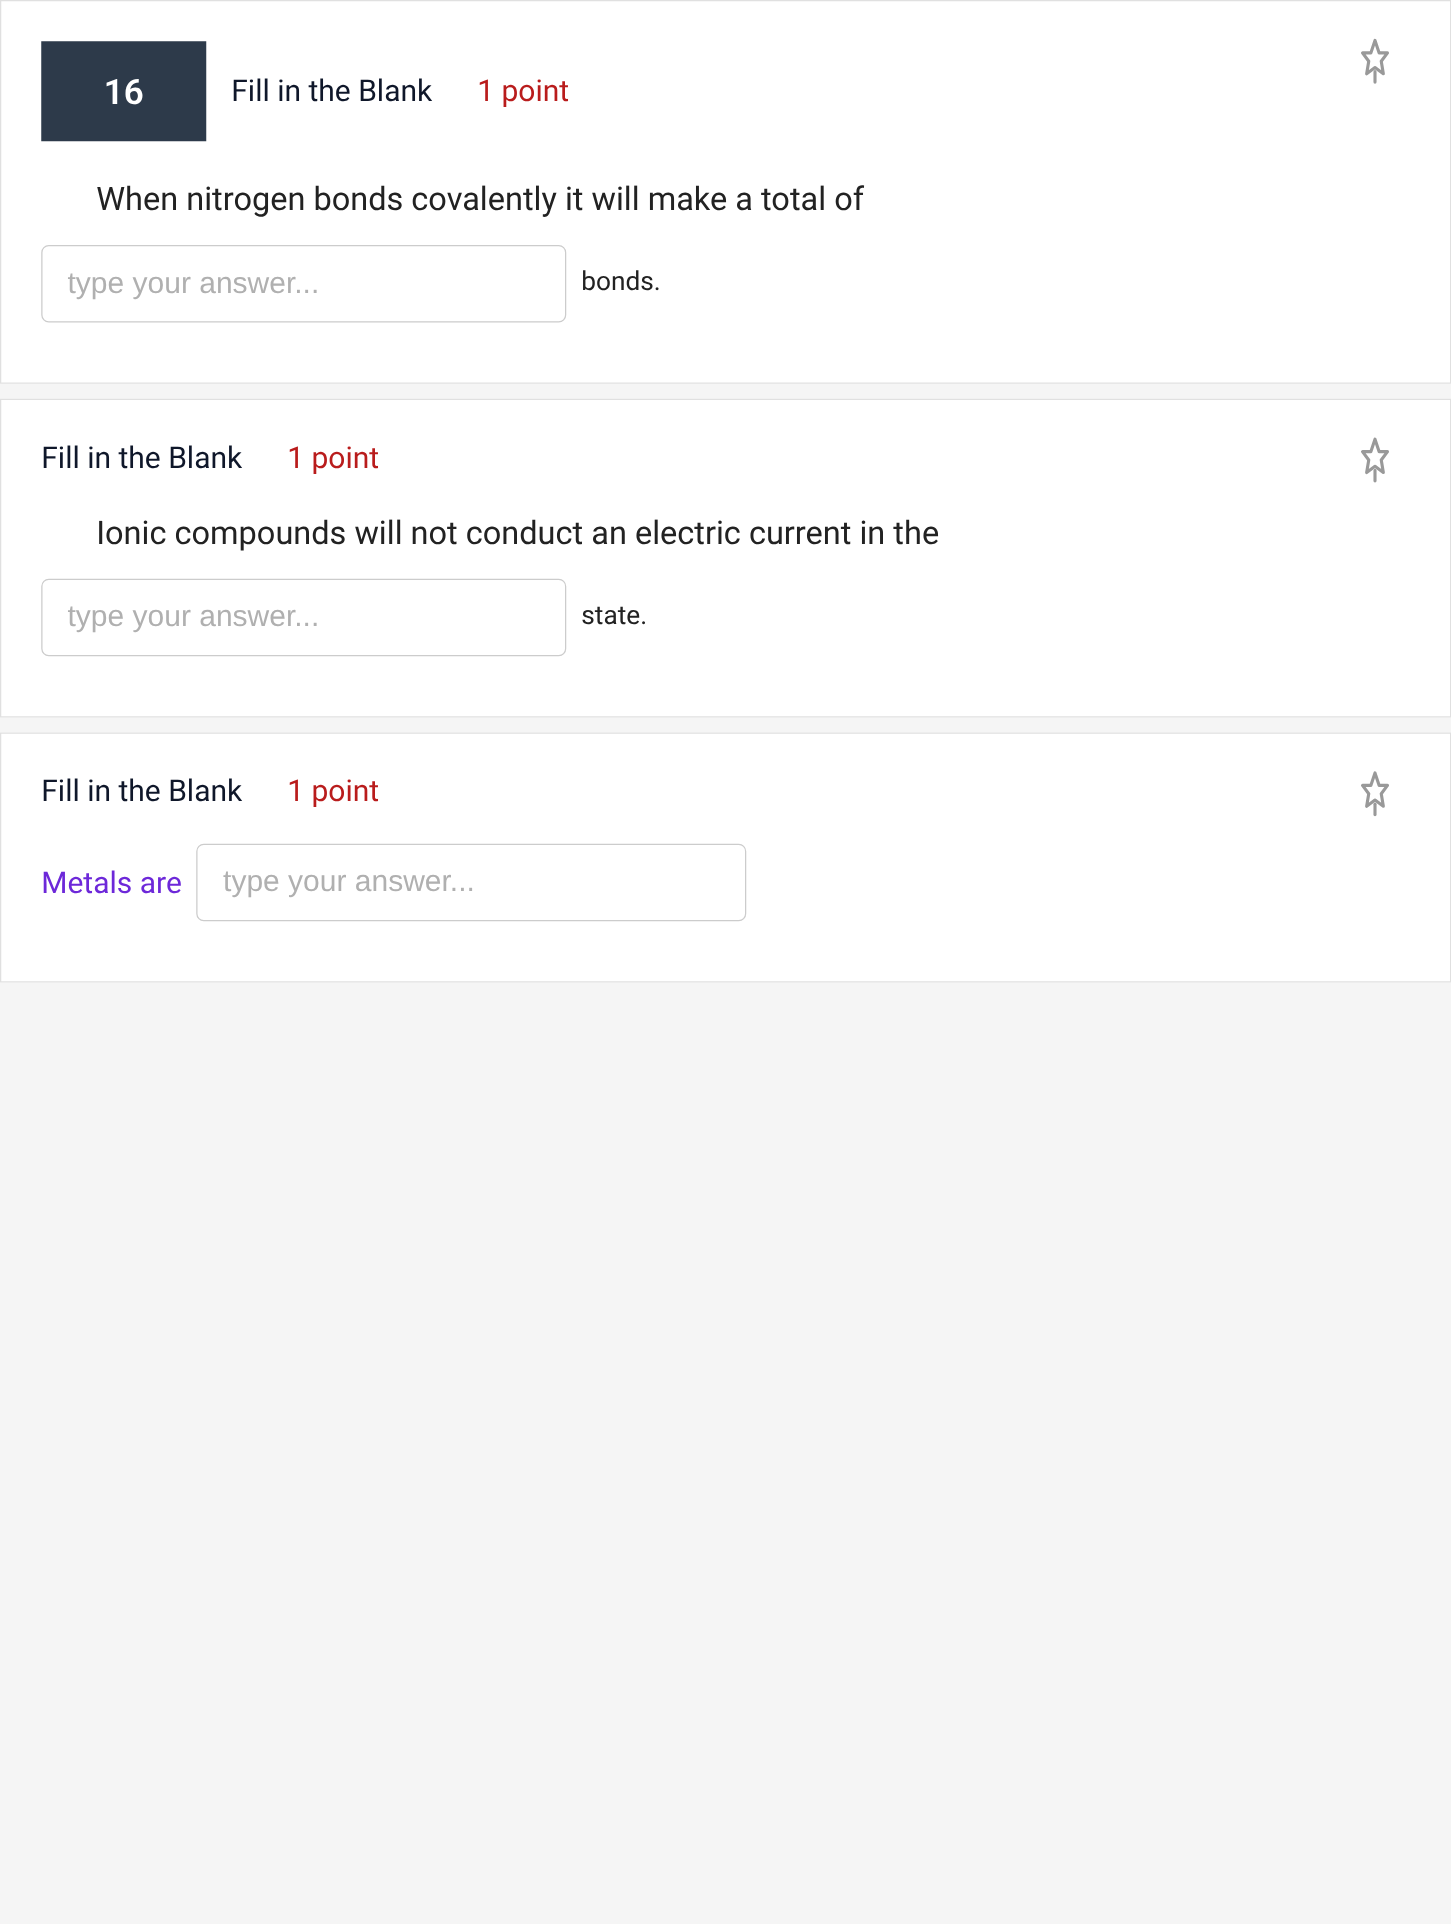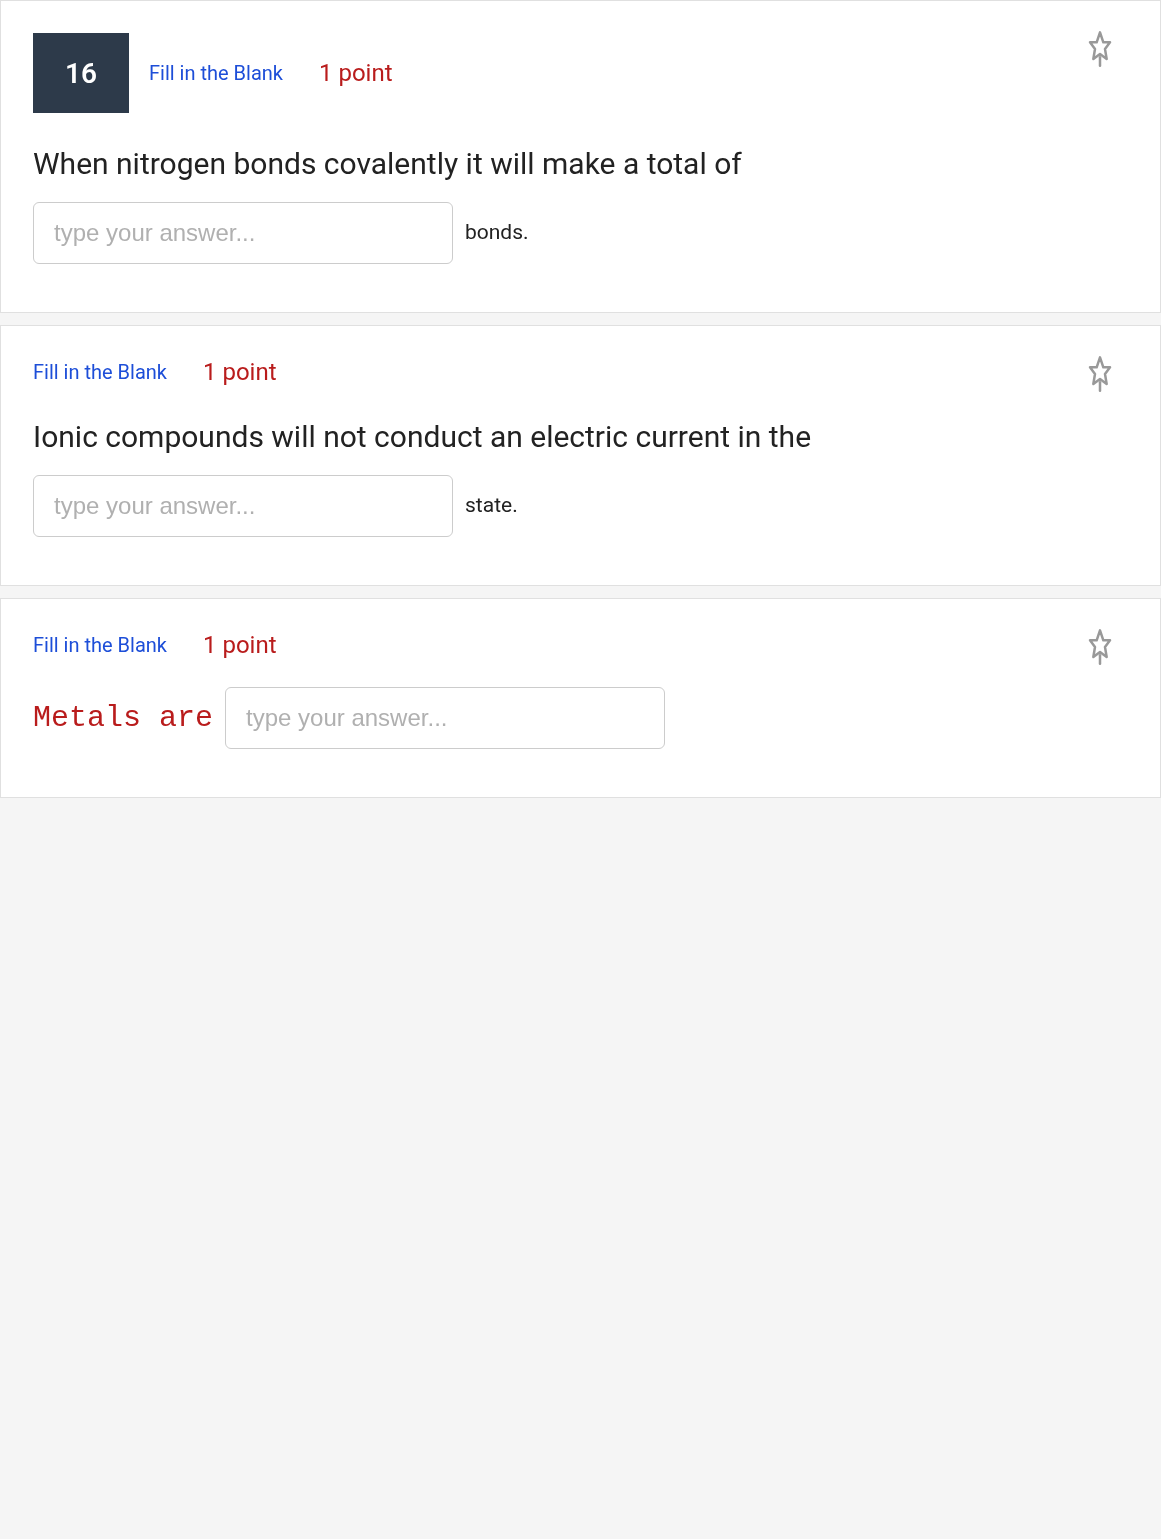--- a/index.html
+++ b/index.html
@@ -34,31 +34,31 @@
       align-items: center;
       margin-bottom: 28px;
       gap: 20px;
     }
 
     .question-number-badge {
       background-color: #2d3a4a;
       color: #ffffff;
       font-size: 28px;
       font-weight: 600;
-      width: 96px;
+      width: 132px;
       height: 80px;
       display: flex;
       align-items: center;
       justify-content: center;
       flex-shrink: 0;
     }
 
     .question-type-label {
-      color: #1d4ed8;
-      font-size: 20px;
+      color: #0f172a;
+      font-size: 24px;
       font-weight: 400;
     }
 
     .question-points-label {
       color: #b91c1c;
       font-size: 24px;
       font-weight: 400;
       margin-left: 16px;
     }
 
@@ -75,24 +75,25 @@
     }
 
     .question-body {
       padding-left: 0;
       font-size: 30px;
       color: #222222;
       line-height: 1.5;
     }
 
     .question-text {
-      font-size: 30px;
+      font-size: 26px;
       color: #222222;
       line-height: 1.5;
       margin-bottom: 16px;
+      margin-left: 44px;
     }
 
     .answer-row {
       display: flex;
       align-items: center;
       gap: 12px;
       margin-top: 8px;
       flex-wrap: wrap;
     }
 
@@ -117,23 +118,22 @@
     }
 
     .inline-answer-row {
       display: flex;
       align-items: center;
       gap: 12px;
       flex-wrap: wrap;
     }
 
     .inline-prefix {
-      font-size: 30px;
-      color: #b91c1c;
-      font-family: Liberation Mono, monospace;
+      font-size: 24px;
+      color: #6d28d9;
     }
 
     .inline-input {
       border: 1.5px solid #cccccc;
       border-radius: 6px;
       padding: 16px 20px;
       font-size: 24px;
       color: #aaaaaa;
       width: 440px;
       outline: none;

